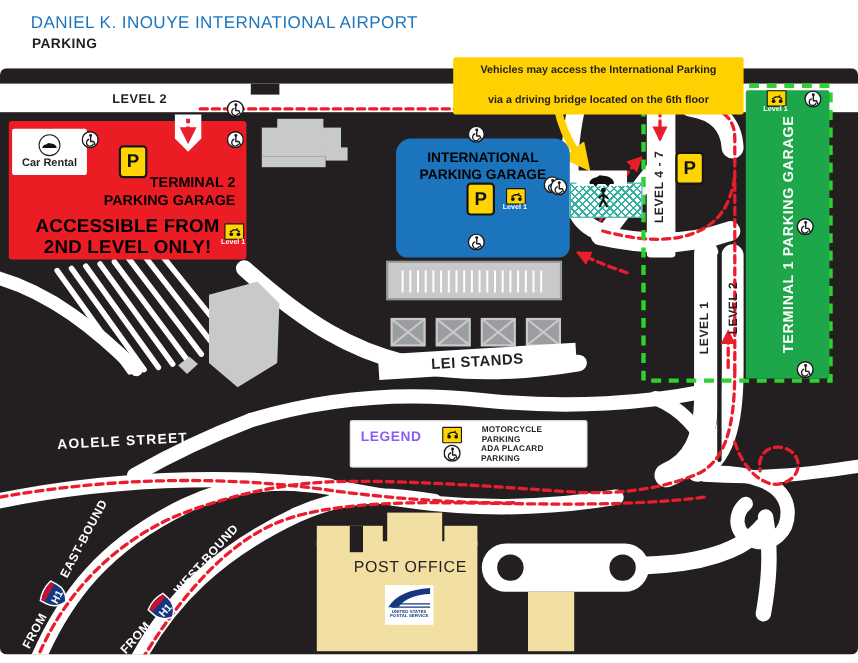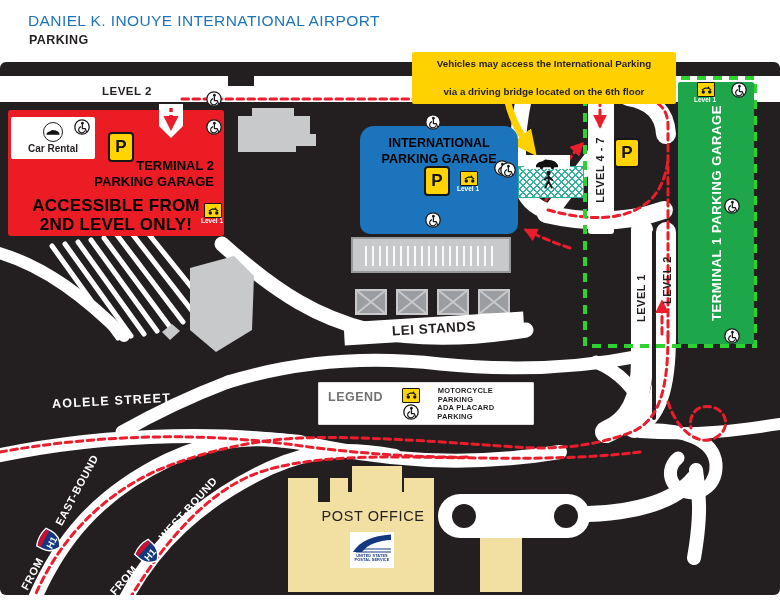--- a/index.html
+++ b/index.html
@@ -11,21 +11,21 @@
   .subtitle{left:29px;top:33px;font-size:12.5px;font-weight:bold;color:#231F20;letter-spacing:.4px;}
   .callout{left:412px;top:12px;width:252px;background:#FFD100;border-radius:2px;
            padding:5px 6px;text-align:center;font-size:9.8px;font-weight:bold;color:#231F20;line-height:1.42;margin-top:40px;}
   
   .redbox{left:8px;top:110px;width:216px;height:126px;background:#EC1C24;border-radius:3px;}
   .bluebox{left:360px;top:126px;width:158px;height:108px;background:#1C75BC;border-radius:14px 14px 10px 10px;}
   .ctext{text-align:center;color:#000000;font-weight:bold;}
   .t2line{left:18px;width:196px;font-size:13px;text-align:right;}
   .t2note{left:12px;width:208px;font-size:17px;letter-spacing:.2px;}
   .intl-line{left:364px;width:150px;font-size:12.5px;}
-  .carrental{left:11px;top:117px;width:84px;height:42px;background:#fff;border-radius:2px;
+  .carrental{left:11px;top:117px;width:68px;height:42px;background:#fff;border-radius:2px;
              display:flex;flex-direction:column;align-items:center;justify-content:center;gap:1px;}
   .carrental .lbl{font-size:10px;font-weight:bold;color:#231F20;}
   .car-circle{width:18px;height:18px;border:1.5px solid #231F20;border-radius:50%;
               display:flex;align-items:center;justify-content:center;}
   
   .p-icon{width:22px;height:26px;background:#FFD400;border:2px solid #161616;border-radius:4px;
           display:flex;align-items:center;justify-content:center;font-size:17px;font-weight:bold;color:#111;}
   .ada{width:16px;height:16px;}
   .moto{width:16px;height:13px;background:#FFD400;border:1px solid #161616;border-radius:1px;
         display:flex;align-items:center;justify-content:center;}
@@ -36,21 +36,21 @@
   .lvl-road{font-size:11px;color:#231F20;letter-spacing:.5px;}
   .t1name{font-size:13px;color:#fff;letter-spacing:.6px;}
   
   .hatch{background-color:#fff;border:1.5px solid #2FAF9F;
     background-image:repeating-linear-gradient(45deg,rgba(47,175,159,.95) 0 1.5px,transparent 1.5px 5px),
                      repeating-linear-gradient(-45deg,rgba(47,175,159,.95) 0 1.5px,transparent 1.5px 5px);}
   .bridge{left:518px;top:166px;width:64px;height:30px;}
   
   .legend{left:318px;top:382px;width:200px;background:#fff;border-radius:2px;padding:6px 6px 6px 10px;
           display:flex;align-items:flex-start;gap:8px;box-shadow:0 0 0 1px #ddd inset;}
-  .legend .ltitle{font-size:12.5px;font-weight:bold;color:#737373;letter-spacing:.5px;margin-top:2px;}
+  .legend .ltitle{font-size:12.5px;font-weight:bold;color:#8b5cf6;letter-spacing:.5px;margin-top:2px;}
   .legend .rows{display:flex;flex-direction:column;gap:3px;}
   .legend .row{display:flex;align-items:center;gap:6px;height:14px;}
   .legend .icell{width:42px;display:flex;justify-content:center;}
   .legend .llabel{font-size:7.5px;font-weight:bold;color:#231F20;letter-spacing:.2px;}
   .swatch{width:42px;height:10px;}
   
   .aolele{left:52px;top:394px;font-size:12.5px;font-weight:bold;color:#fff;letter-spacing:1.2px;transform:rotate(-3deg);}
   .hwy{display:flex;align-items:center;gap:7px;transform-origin:0 50%;}
   .hwy .w{font-size:11px;font-weight:bold;color:#fff;letter-spacing:.6px;white-space:nowrap;}
   .east{left:24px;top:576px;transform:rotate(-62deg);}

